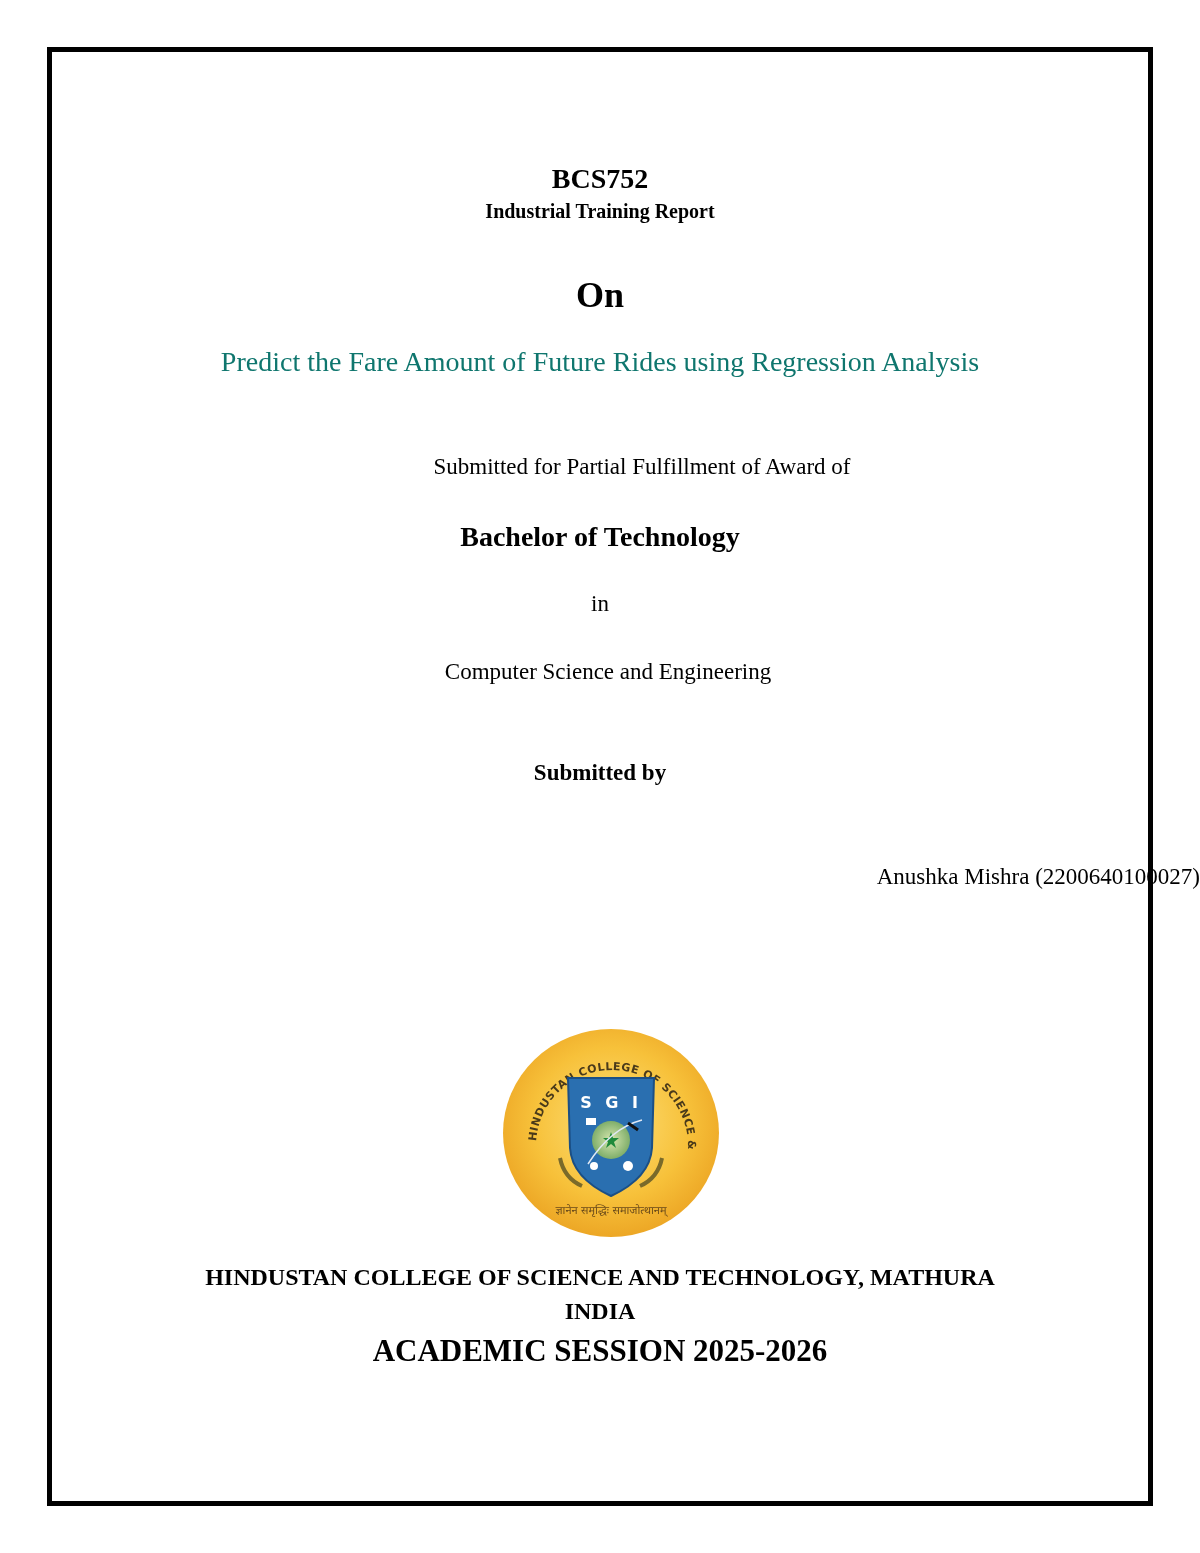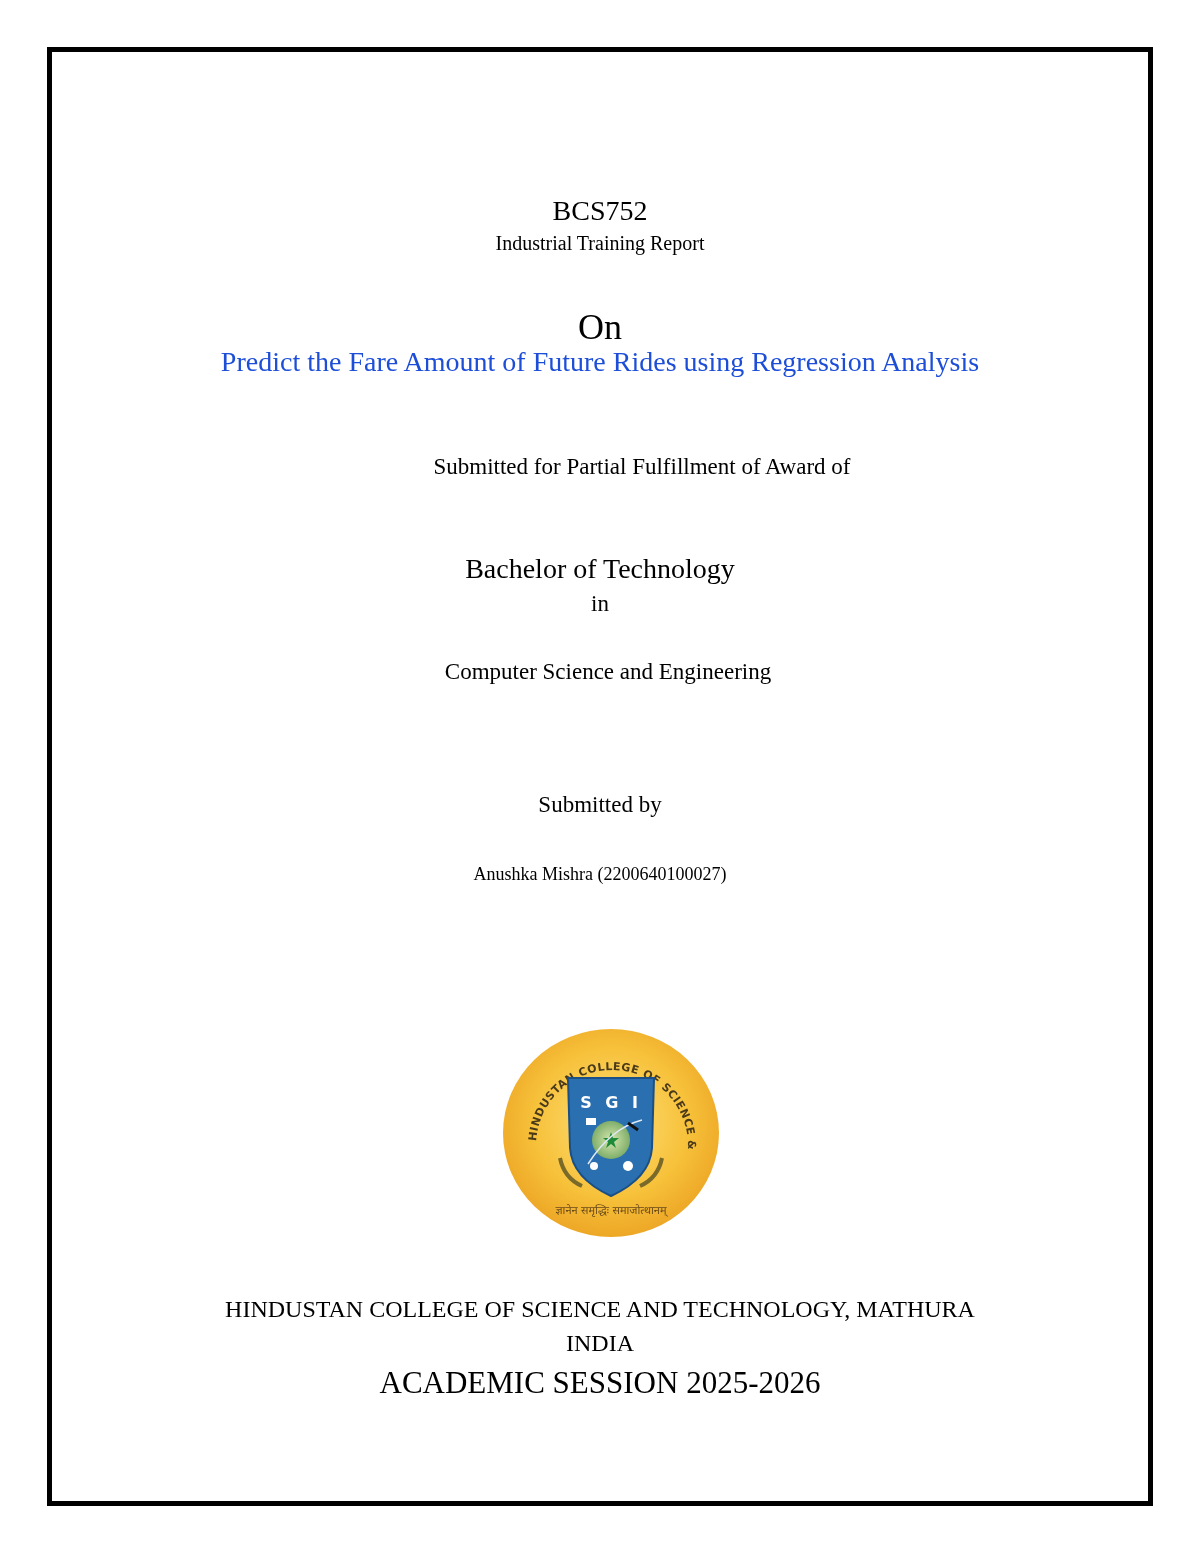--- a/index.html
+++ b/index.html
@@ -1,31 +1,31 @@
 <!DOCTYPE html>
 <html><head>
 <meta charset="utf-8">
 <style>
   html, body { margin: 0; padding: 0; background: #ffffff; }
   body { width: 1200px; height: 1553px; position: relative; overflow: hidden;
          font-family: "Liberation Serif", "DejaVu Serif", serif; color: #000; }
   .page-border { position: absolute; left: 47px; top: 47px; width: 1096px; height: 1449px;
                  border: 5px solid #000; }
   .line { position: absolute; left: 0; width: 1200px; text-align: center; white-space: nowrap; }
-  .bold { font-weight: normal; margin-top: 32px; }
+  .bold { font-weight: bold; }
   .t-code { top: 163px; font-size: 28px; }
   .t-title { top: 200px; font-size: 20px; }
   .t-on { top: 274px; font-size: 36px; }
-  .t-topic { top: 346px; font-size: 28px; color: #1d4ed8; }
+  .t-topic { top: 346px; font-size: 28px; color: #0f766e; }
   .t-sub { top: 454px; font-size: 23px; padding-left: 42px; }
   .t-degree { top: 521px; font-size: 28px; }
   .t-in { top: 591px; font-size: 23px; }
   .t-branch { top: 659px; font-size: 23px; padding-left: 8px; }
   .t-subby { top: 760px; font-size: 23px; }
-  .t-author { top: 864px; font-size: 18px; }
+  .t-author { top: 864px; font-size: 23px; text-align: right; }
   .t-college { top: 1264px; font-size: 24px; }
   .t-country { top: 1298px; font-size: 24px; }
   .t-session { top: 1333px; font-size: 31px; }
   .logo { position: absolute; left: 502px; top: 1028px; width: 218px; height: 210px; }
 </style>
 </head>
 <body>
 
 <div class="page-border"></div>
 

